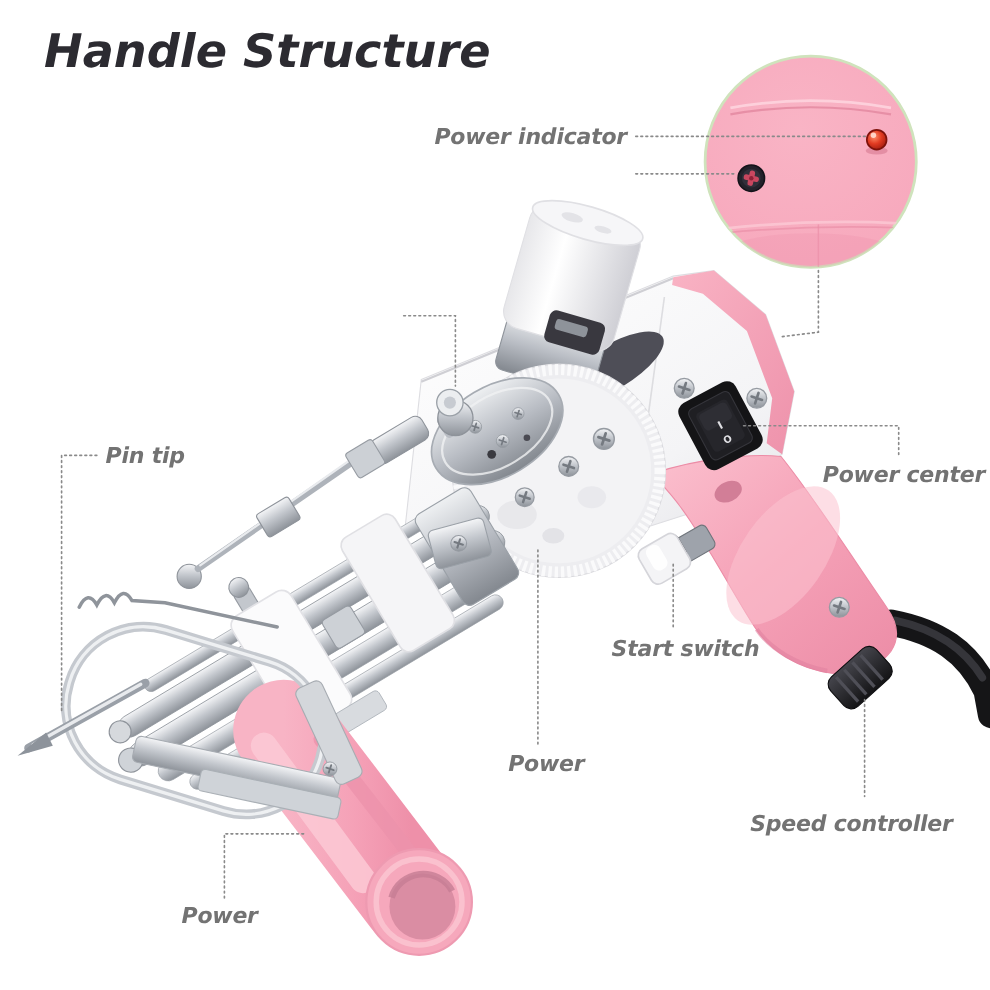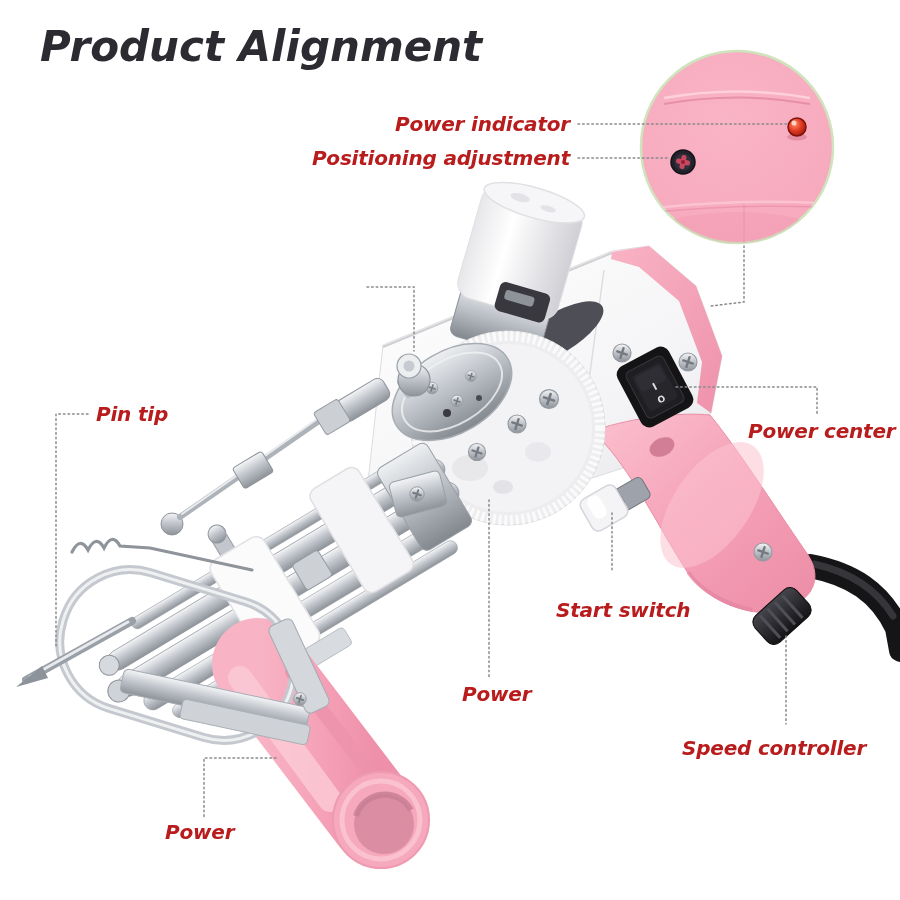--- a/index.html
+++ b/index.html
@@ -1,19 +1,19 @@
 <!DOCTYPE html>
 <html><head>
 <meta charset="utf-8">
 <style>
   html,body{margin:0;padding:0;background:#ffffff;}
   #page{position:relative;width:900px;height:900px;background:#ffffff;overflow:hidden;
         font-family:"DejaVu Sans",sans-serif;}
   #art{position:absolute;left:0;top:0;}
-  .lbl{position:absolute;font:italic 700 20px "DejaVu Sans",sans-serif;color:#b91c1c;
+  .lbl{position:absolute;font:italic 700 20px "DejaVu Sans",sans-serif;color:#737373;
        letter-spacing:-0.2px;white-space:nowrap;line-height:24px;}
   .r{text-align:right;}
   #title{position:absolute;left:40px;top:22px;font:italic 800 42px "DejaVu Sans",sans-serif;
          color:#2c2b31;letter-spacing:0px;white-space:nowrap;}
 </style>
 </head>
 <body>
 
 <div id="page">
 
@@ -261,24 +261,23 @@
     <path d="M367 287 H414 V351"></path>
     <path d="M88 414 H56 V646"></path>
     <path d="M676 387 H817 V416"></path>
     <path d="M612 513 V572"></path>
     <path d="M489 500 V678"></path>
     <path d="M786 636 V724"></path>
     <path d="M276 758 H204 V818"></path>
   </g>
 </svg>
 
-<div id="title">Product Alignment</div>
+<div id="title">Handle Structure</div>
 
 <div class="lbl r" style="right:330px;top:112px;">Power indicator</div>
-<div class="lbl r" style="right:330px;top:146px;">Positioning adjustment</div>
 <div class="lbl" style="left:96px;top:402px;">Pin tip</div>
 <div class="lbl" style="left:748px;top:419px;">Power center</div>
-<div class="lbl" style="left:556px;top:598px;">Start switch</div>
+<div class="lbl" style="left:556px;top:577px;">Start switch</div>
 <div class="lbl" style="left:462px;top:682px;">Power</div>
 <div class="lbl" style="left:682px;top:736px;">Speed controller</div>
 <div class="lbl" style="left:165px;top:820px;">Power</div>
 
 </div>
 
 </body></html>

